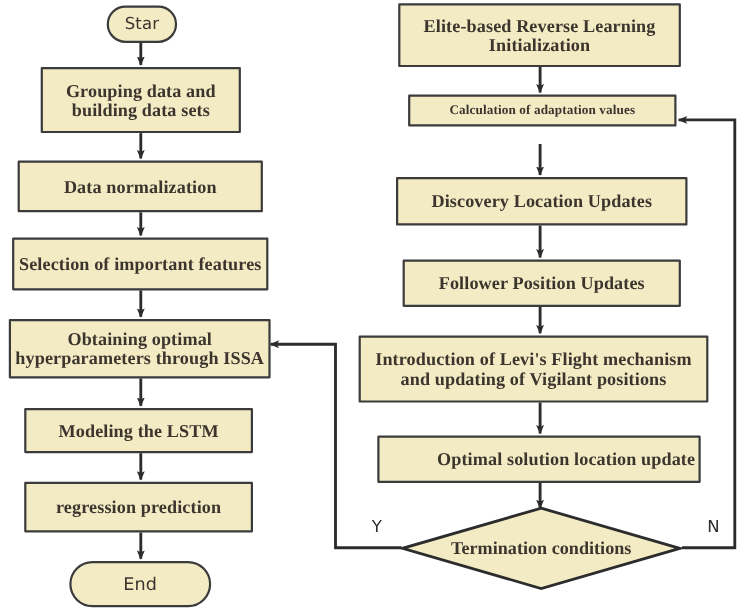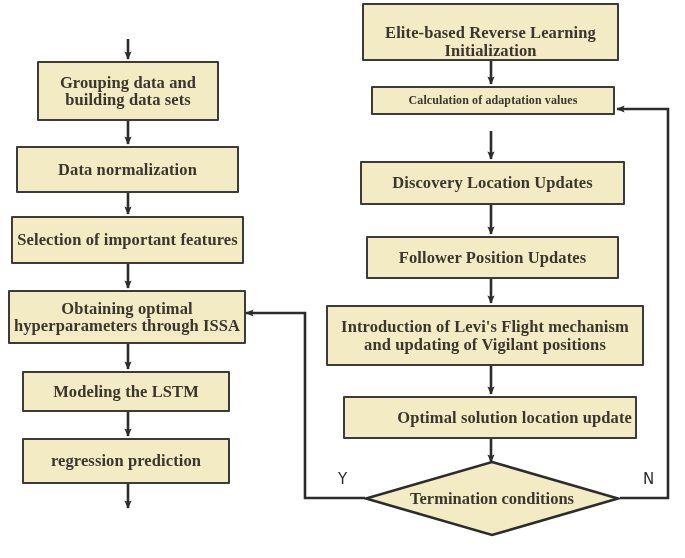--- a/index.html
+++ b/index.html
@@ -119,20 +119,23 @@
       <line x1="491" y1="279" x2="491" y2="303" marker-end="url(#arrowhead)"></line>
       <line x1="491" y1="366" x2="491" y2="394" marker-end="url(#arrowhead)"></line>
       <line x1="491" y1="439" x2="491" y2="462" marker-end="url(#arrowhead)"></line>
 
       <path d="M365,498 L305,498 L305,313 L246,313" marker-end="url(#arrowhead)"></path>
 
       <path d="M620,498 L668,498 L668,109 L617,109" marker-end="url(#arrowhead)"></path>
     </g>
   </svg>
 
+  <div class="node terminator" style="left:97px; top:5px; width:64px; height:34px; font-size:15px;">
+    <span class="node-text">Star</span>
+  </div>
 
   <div class="node process" style="left:37px; top:61px; width:182px; height:60px; font-size:16.5px;text-align:center;">
     <span class="node-text">Grouping data and building data sets</span>
   </div>
 
   <div class="node process" style="left:16px; top:146px; width:223px; height:47px; font-size:16.5px;">
     <span class="node-text">Data normalization</span>
   </div>
 
   <div class="node process" style="left:11px; top:216px; width:233px; height:48px; font-size:16.5px;">
@@ -144,22 +147,25 @@
   </div>
 
   <div class="node process" style="left:22px; top:371px; width:208px; height:41px; font-size:16.5px;">
     <span class="node-text">Modeling the LSTM</span>
   </div>
 
   <div class="node process" style="left:22px; top:438px; width:208px; height:46px; font-size:16.5px;align-items:center;">
     <span class="node-text">regression prediction</span>
   </div>
 
+  <div class="node terminator" style="left:63px; top:510px; width:129px; height:42px; font-size:16px;">
+    <span class="node-text">End</span>
+  </div>
 
-  <div class="node process" style="left:362px; top:3px; width:257px; height:58px; font-size:16.5px;align-items:flex-end;">
+  <div class="node process" style="left:362px; top:3px; width:257px; height:58px; font-size:16.5px;">
     <span class="node-text">Elite-based Reverse Learning Initialization</span>
   </div>
 
   <div class="node process" style="left:371px; top:86px; width:244px; height:29px; font-size:12px;">
     <span class="node-text">Calculation of adaptation values</span>
   </div>
 
   <div class="node process" style="left:360px; top:161px; width:265px; height:44px; font-size:16.5px;">
     <span class="node-text">Discovery Location Updates</span>
   </div>

